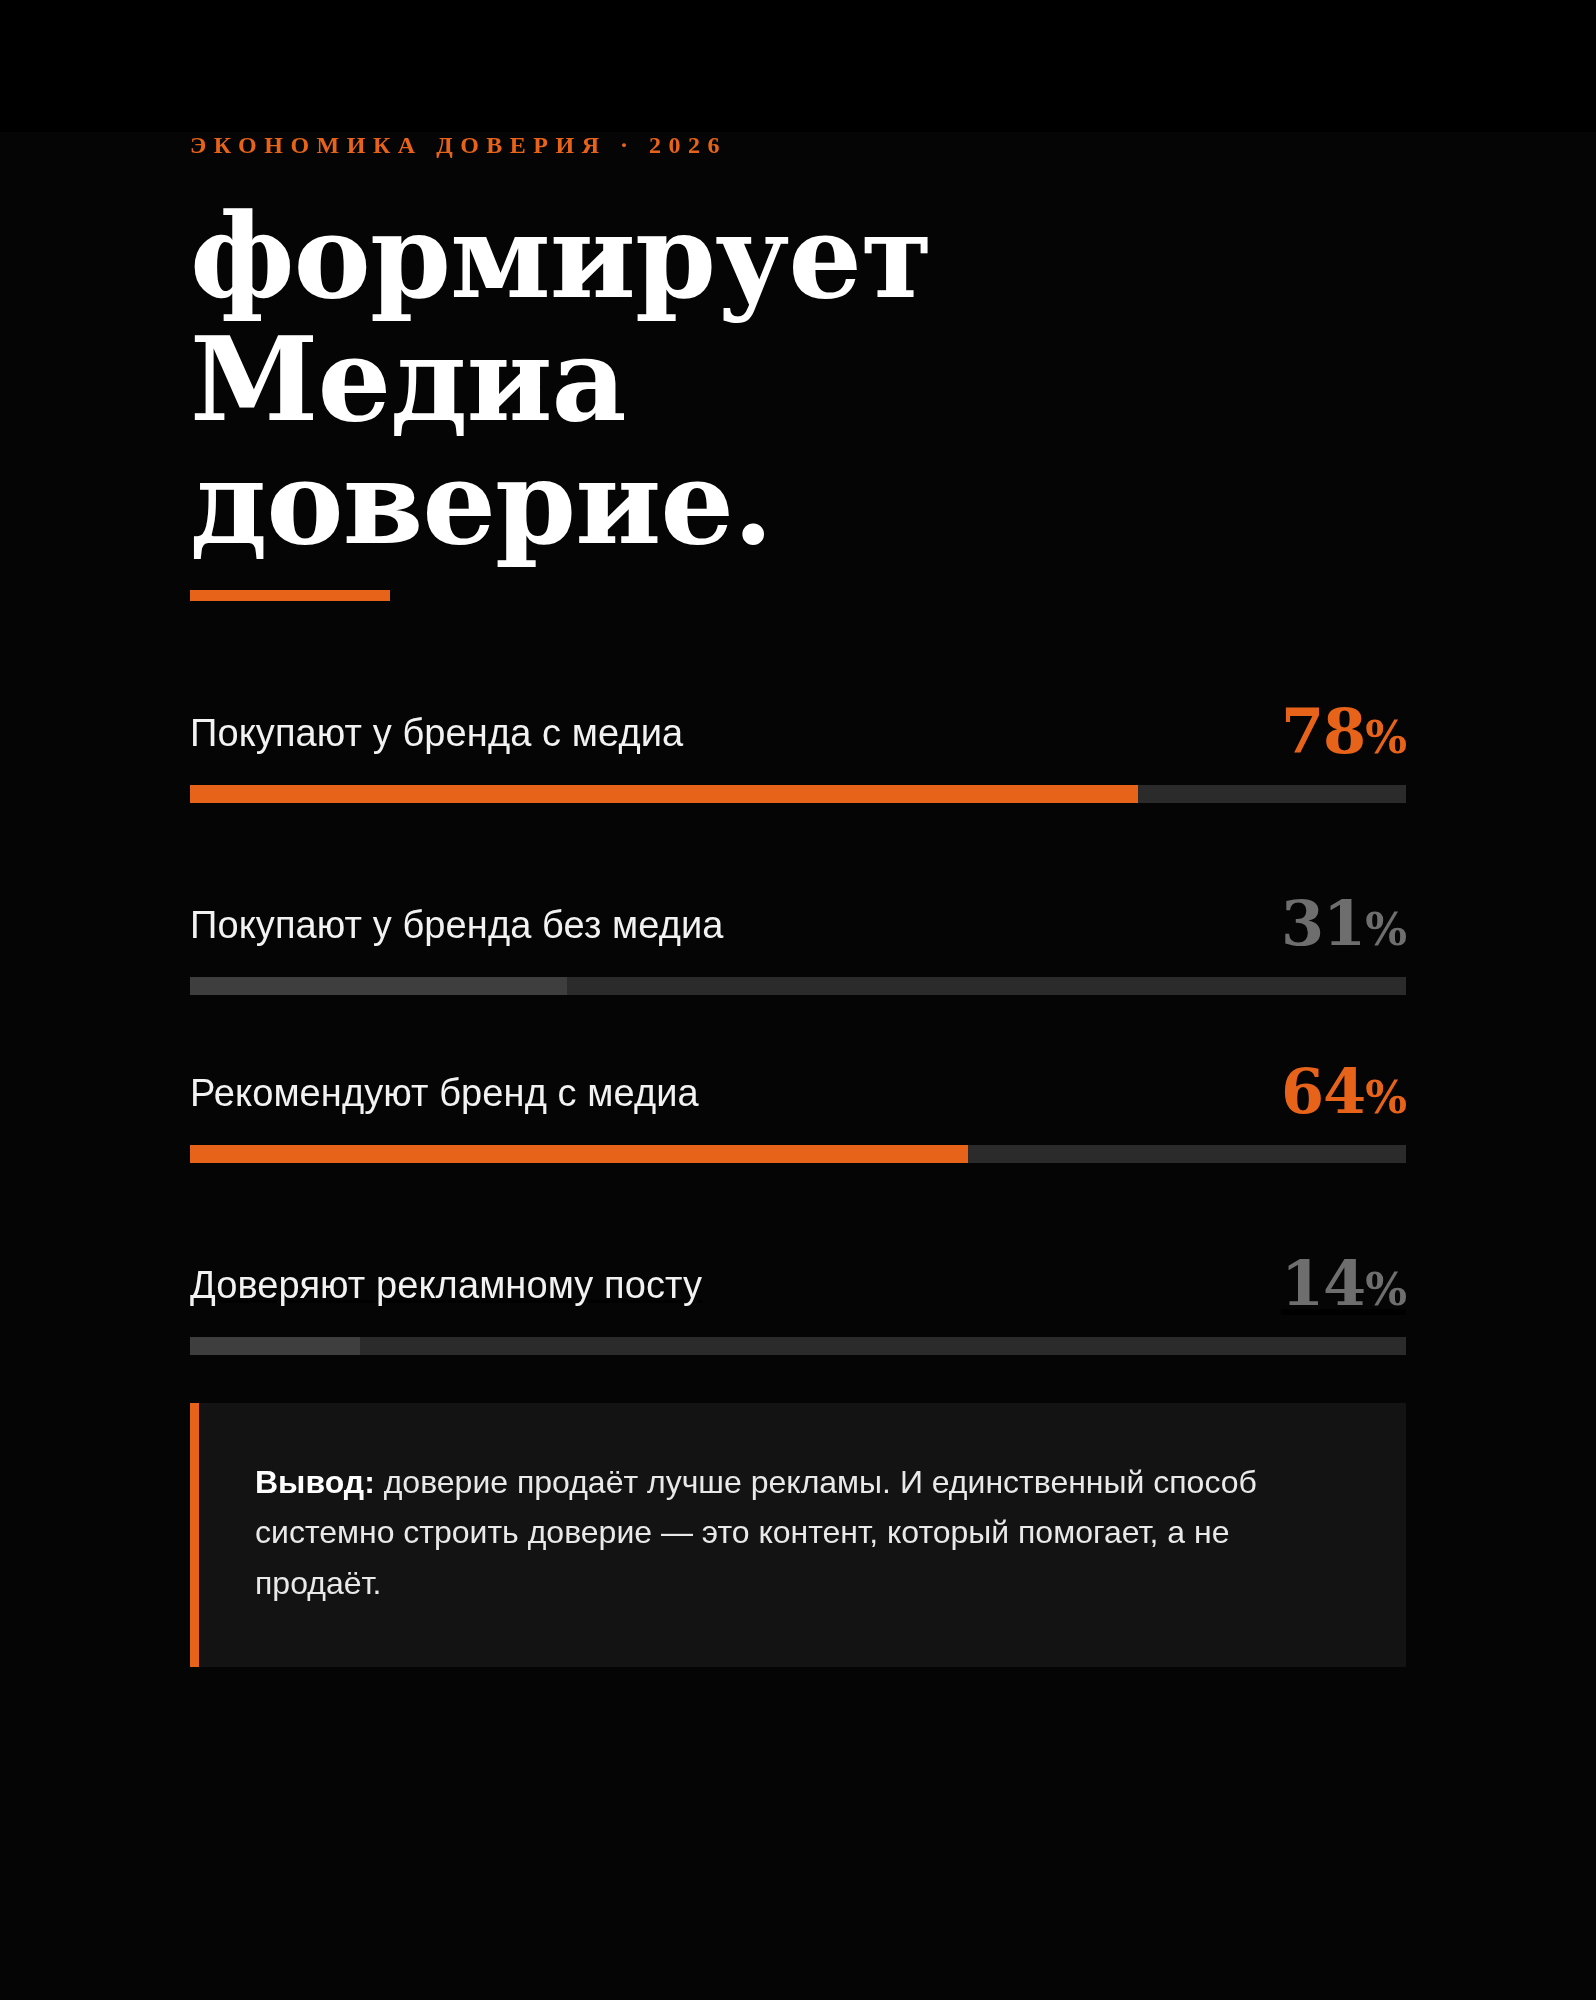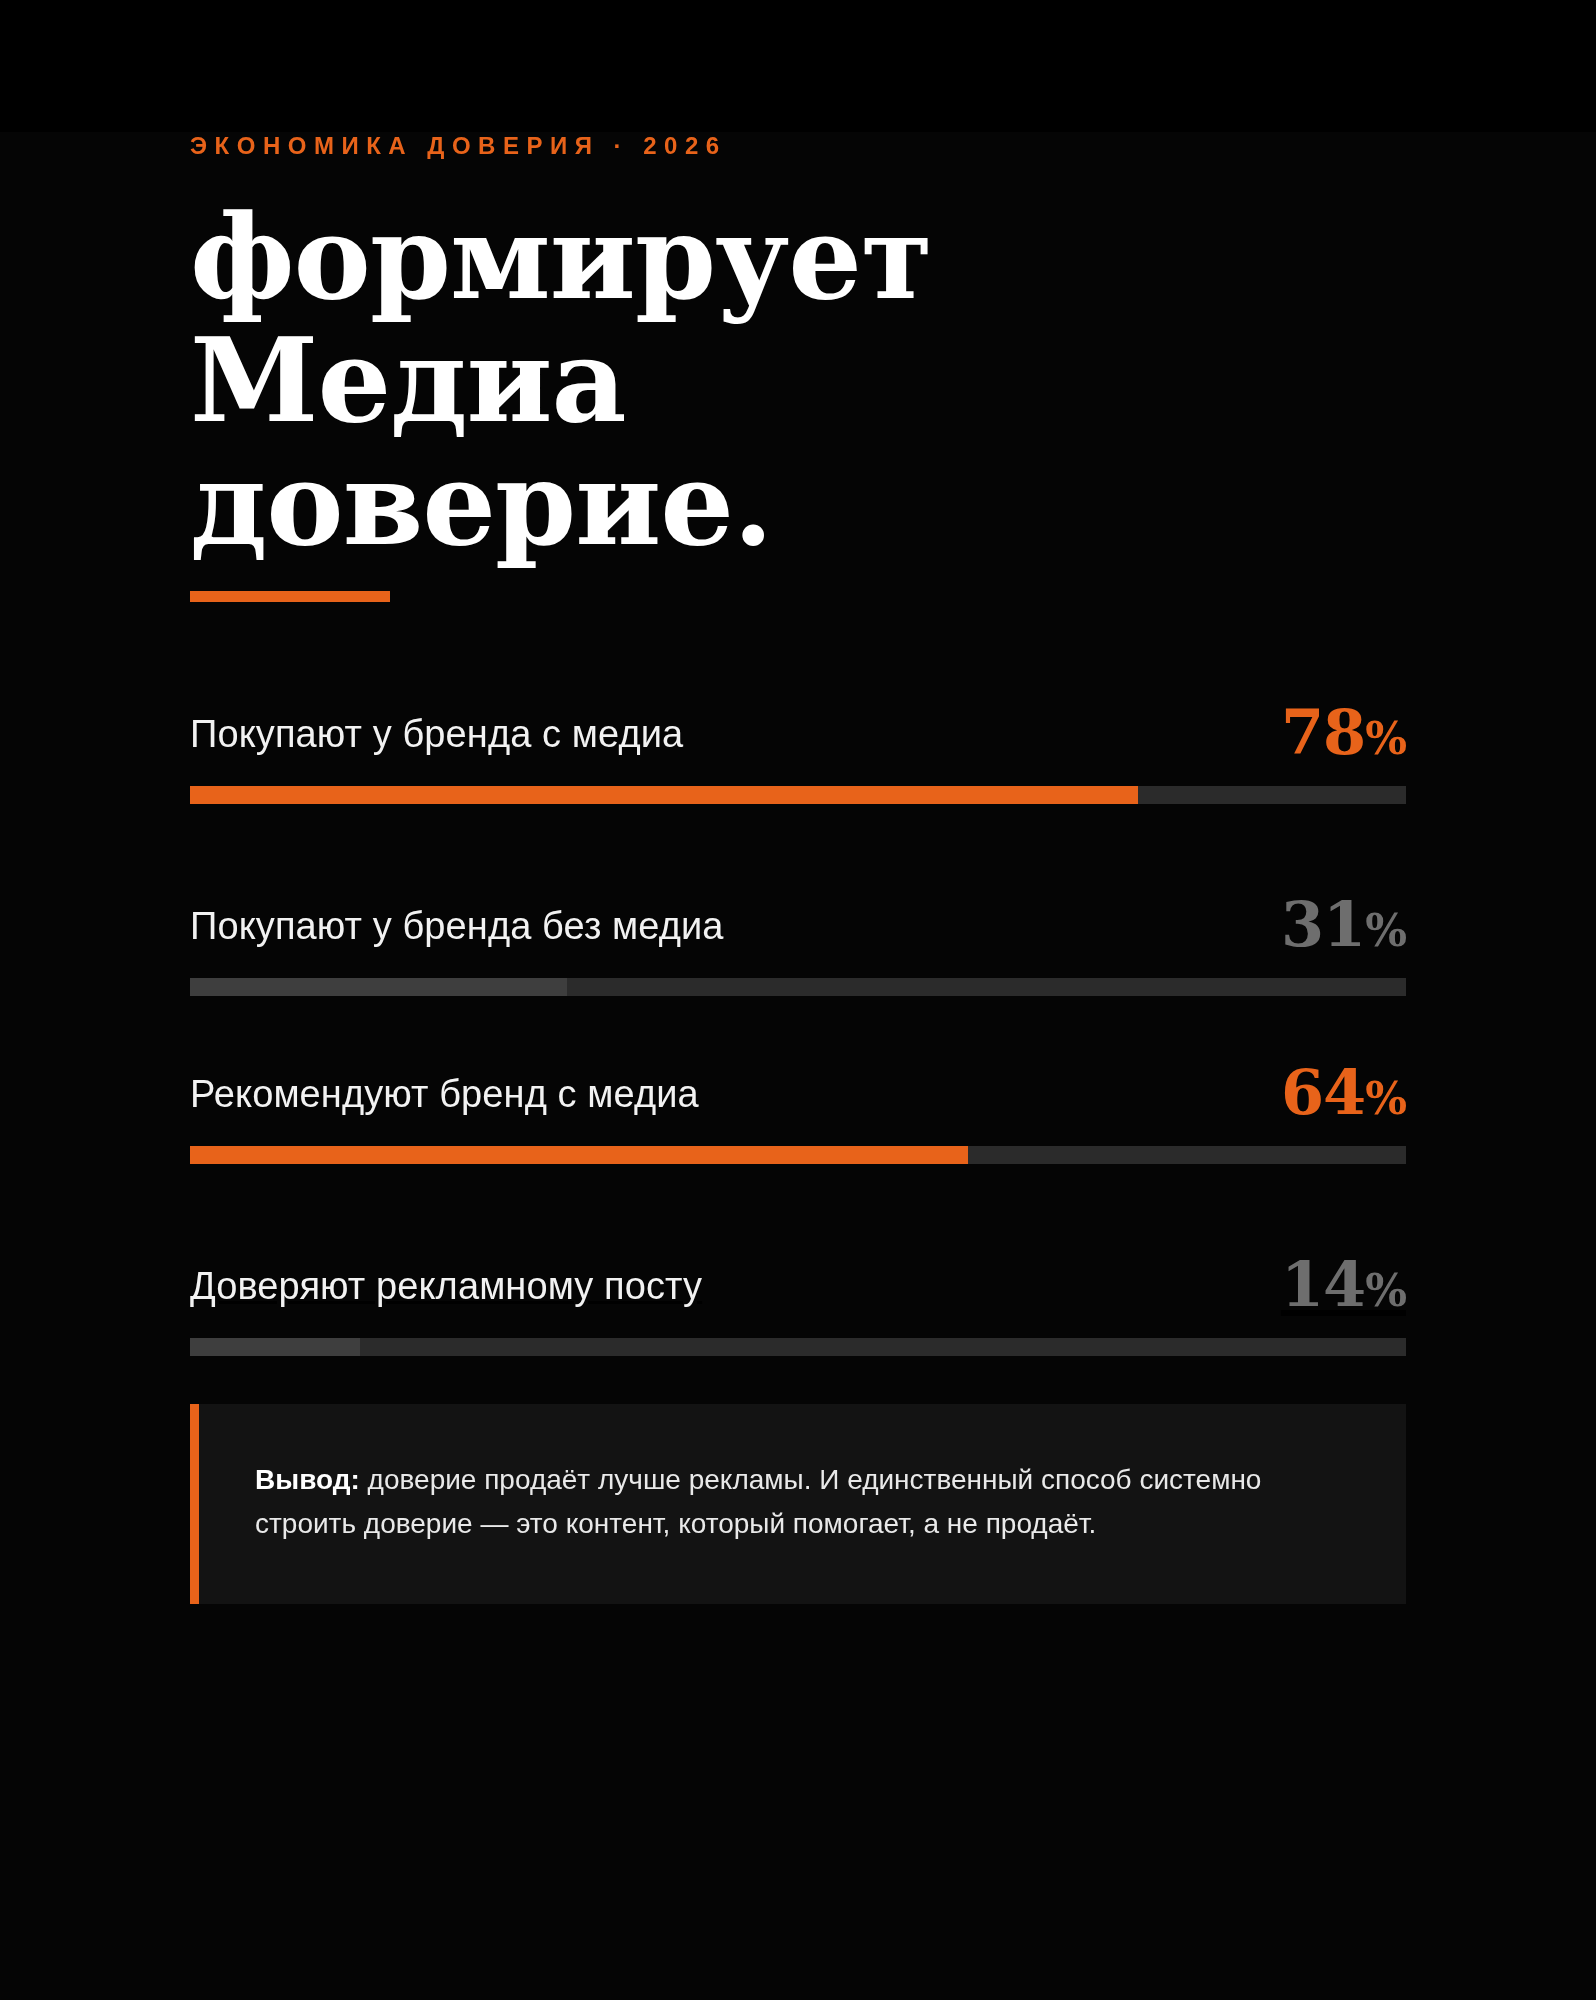--- a/index.html
+++ b/index.html
@@ -22,20 +22,21 @@
 
   
   .eyebrow {
     margin-top: 132px;
     color: #E8631A;
     font-size: 24px;
     font-weight: 700;
     letter-spacing: 7.5px;
     text-transform: uppercase;
     white-space: nowrap;
+    font-family: Liberation Serif, serif;
   }
 
   .headline {
     margin-top: 36px;
     font-family: "DejaVu Serif", "Liberation Serif", serif;
     font-weight: 700;
     color: #FFFFFF;
     font-size: 116px;
     line-height: 1.06;
     letter-spacing: -1px;
@@ -104,21 +105,21 @@
     background: #131313;
   }
   .conclusion .bar {
     width: 9px;
     background: #E8631A;
     flex: 0 0 9px;
   }
   .conclusion .body {
     padding: 54px 62px 58px 56px;
     color: #E9E9E9;
-    font-size: 28px;
+    font-size: 32px;
     line-height: 1.58;
   }
   .conclusion .body b { color: #FFFFFF; font-weight: 700; }
 </style>
 </head>
 <body>
 
 <div class="poster">
 
   <div class="eyebrow">ЭКОНОМИКА ДОВЕРИЯ · 2026</div>

